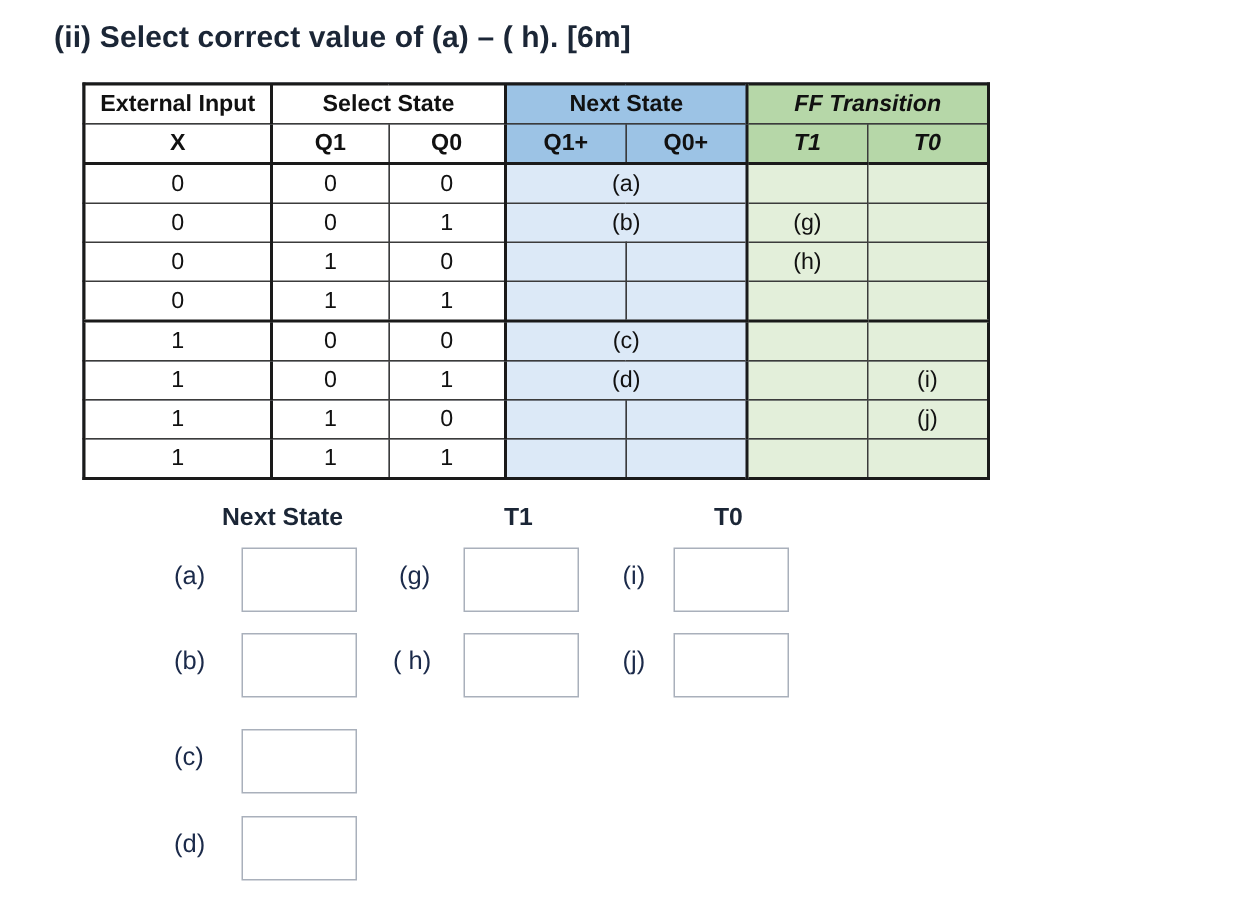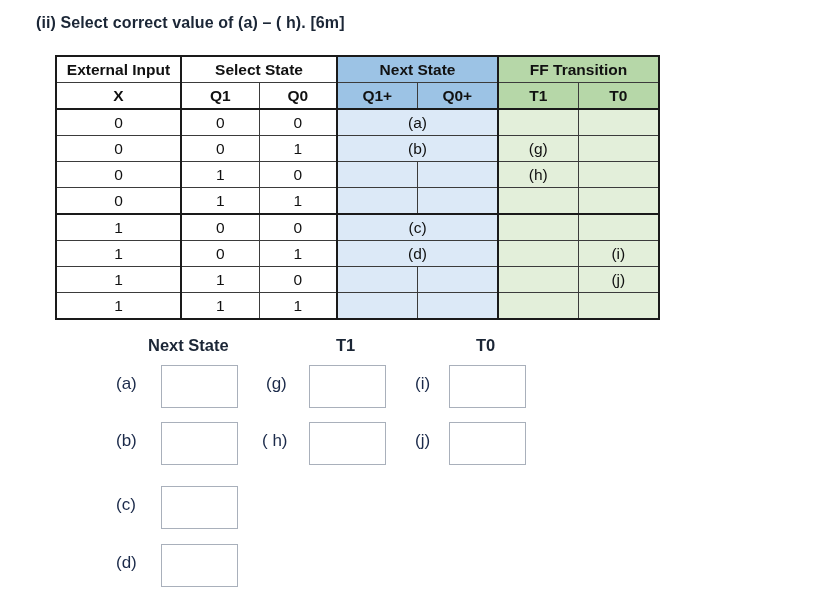--- a/index.html
+++ b/index.html
@@ -14,21 +14,21 @@
     overflow: hidden;
     font-family: "Liberation Sans", sans-serif;
     color: #1b2430;
   }
 
   
   #question-heading {
     position: absolute;
     left: 36px;
     top: 14px;
-    font-size: 16px;
+    font-size: 20px;
     font-weight: bold;
     letter-spacing: 0.1px;
     color: #1b2636;
     white-space: nowrap;
   }
 
   
   #truth-table-wrap {
     position: absolute;
     left: 55px;
@@ -58,21 +58,21 @@
   col.c-q1p  { width: 80px; }
   col.c-q0p  { width: 81px; }
   col.c-t1   { width: 80px; }
   col.c-t0   { width: 81px; }
 
   .hdr-top td { font-weight: bold; height: 27px; font-size: 15.5px; }
   .hdr-sub td { font-weight: bold; height: 26px; font-size: 15.5px; }
 
   .blue-head { background: #9cc3e5; }
   .blue-body { background: #dce9f7; }
-  .green-head { background: #b6d7a8; }
+  .green-head { background: #b6d7a8; font-style: italic; }
   .green-body { background: #e3efda; }
   .white-cell { background: #ffffff; }
 
   
   .sep-strong-right { border-right: 2.5px solid #1a1a1a !important; }
   .sep-strong-bottom td { border-bottom: 2.5px solid #1a1a1a !important; }
   .hdr-sub td { border-bottom: 2.5px solid #1a1a1a !important; }
 
   
   #answer-area {

